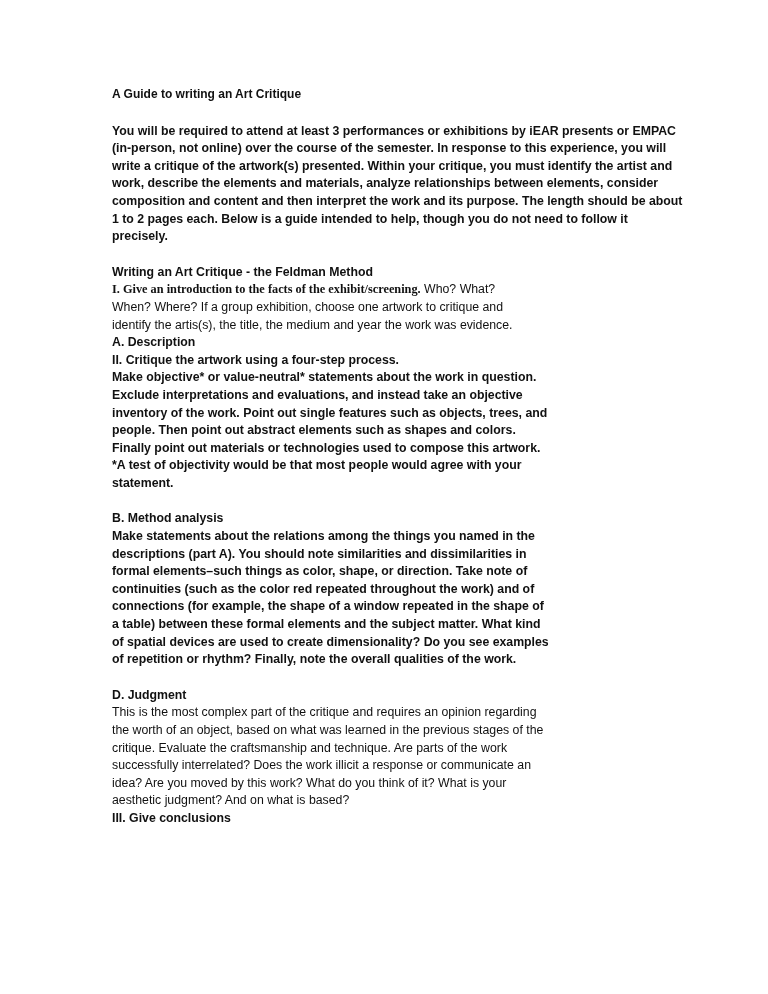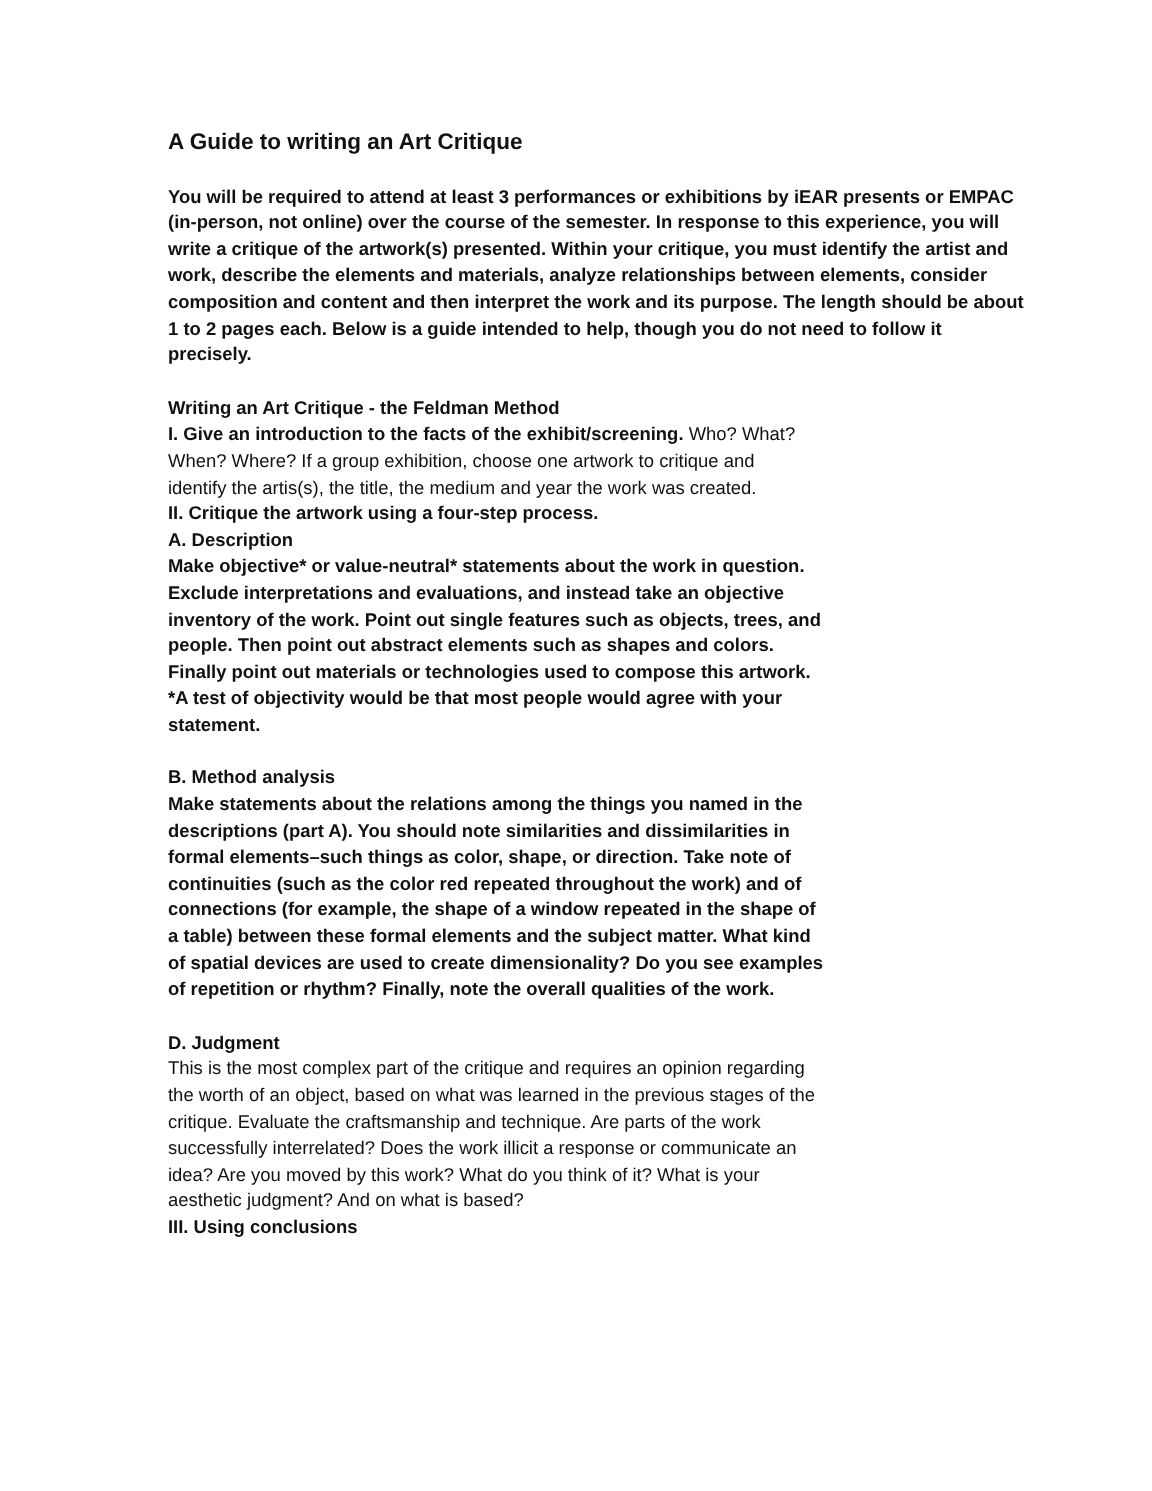--- a/index.html
+++ b/index.html
@@ -23,61 +23,61 @@
     padding: 86px 84px 0 112px;
   }
   .doc {
     width: 575px;
     font-size: 12.3px;
     line-height: 17.6px;
     color: #111111;
   }
   .title {
     font-weight: bold;
-    font-size: 15px;
+    font-size: 12px;
     margin: 0 0 19px 0;
   }
   p.block {
     margin: 0 0 18px 0;
     text-align: left;
     font-weight: bold;
   }
   p.tight {
     margin: 0;
   }
-  .b { font-weight: bold; }
+  .b { font-weight: bold; font-family: Liberation Serif, serif; }
   .section-head {
     font-weight: bold;
     margin: 0;
   }
   .narrow { width: 440px; }
   .mid { width: 425px; }
 </style>
 </head>
 <body>
 
 <div class="page">
   <div class="doc">
 
     <p class="title">A Guide to writing an Art Critique</p>
 
     <p class="block">You will be required to attend at least 3 performances or exhibitions by iEAR presents or EMPAC (in-person, not online) over the course of the semester. In response to this experience, you will write a critique of the artwork(s) presented. Within your critique, you must identify the artist and work, describe the elements and materials, analyze relationships between elements, consider composition and content and then interpret the work and its purpose. The length should be about 1 to 2 pages each. Below is a guide intended to help, though you do not need to follow it precisely.</p>
 
     <p class="section-head">Writing an Art Critique - the Feldman Method</p>
 
-    <p class="tight mid"><span class="b">I. Give an introduction to the facts of the exhibit/screening.</span><span> Who? What? When? Where? If a group exhibition, choose one artwork to critique and identify the artis(s), the title, the medium and year the work was created.</span></p>
+    <p class="tight mid"><span class="b">I. Give an introduction to the facts of the exhibit/screening.</span><span> Who? What? When? Where? If a group exhibition, choose one artwork to critique and identify the artis(s), the title, the medium and year the work was evidence.</span></p>
+
+    <p class="section-head">A. Description</p>
 
     <p class="section-head">II. Critique the artwork using a four-step process.</p>
-
-    <p class="section-head">A. Description</p>
     <p class="block narrow">Make objective* or value-neutral* statements about the work in question. Exclude interpretations and evaluations, and instead take an objective inventory of the work. Point out single features such as objects, trees, and people. Then point out abstract elements such as shapes and colors. Finally point out materials or technologies used to compose this artwork. *A test of objectivity would be that most people would agree with your statement.</p>
 
     <p class="section-head">B. Method analysis</p>
     <p class="block narrow">Make statements about the relations among the things you named in the descriptions (part A). You should note similarities and dissimilarities in formal elements–such things as color, shape, or direction. Take note of continuities (such as the color red repeated throughout the work) and of connections (for example, the shape of a window repeated in the shape of a table) between these formal elements and the subject matter. What kind of spatial devices are used to create dimensionality? Do you see examples of repetition or rhythm? Finally, note the overall qualities of the work.</p>
 
 
     <p class="section-head">D. Judgment</p>
     <p class="tight narrow">This is the most complex part of the critique and requires an opinion regarding the worth of an object, based on what was learned in the previous stages of the critique. Evaluate the craftsmanship and technique. Are parts of the work successfully interrelated? Does the work illicit a response or communicate an idea? Are you moved by this work? What do you think of it? What is your aesthetic judgment? And on what is based?</p>
 
-    <p class="section-head">III. Using conclusions</p>
+    <p class="section-head">III. Give conclusions</p>
 
   </div>
 </div>
 
 </body></html>

